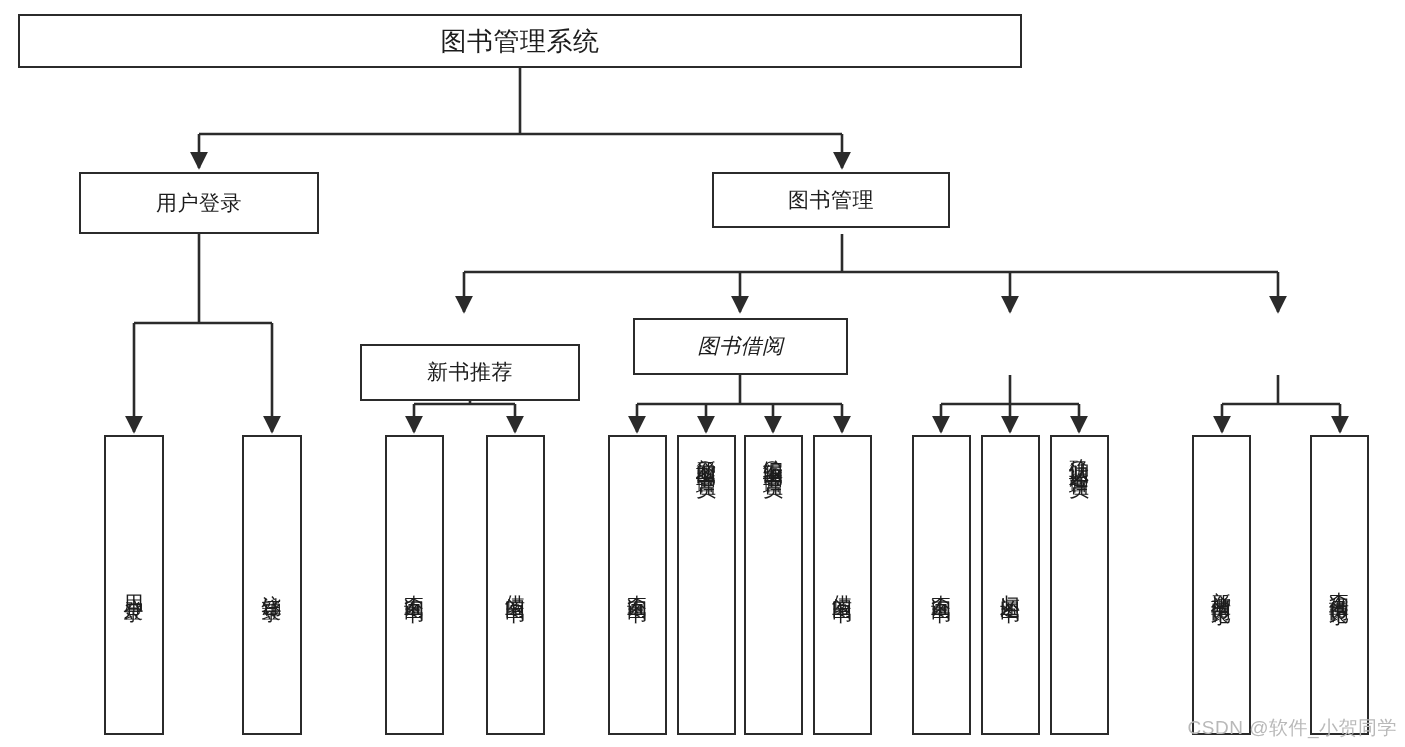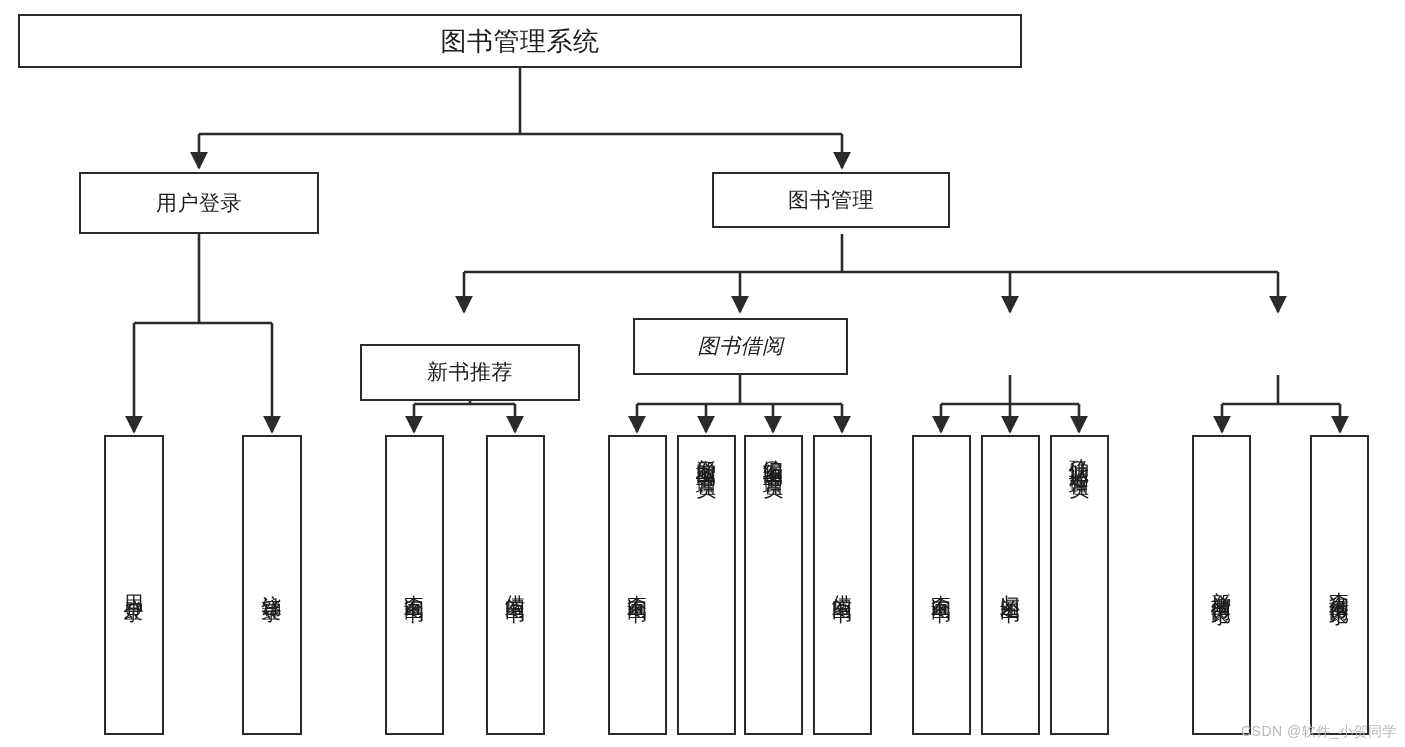--- a/index.html
+++ b/index.html
@@ -66,21 +66,21 @@
     white-space: nowrap;
   }
   .node.vert.centered {
     align-items: center;
     padding-top: 0;
   }
   #watermark {
     position: absolute;
     right: 8px;
     bottom: 6px;
-    font-size: 14px;
+    font-size: 19px;
     color: #b9b9b9;
     letter-spacing: 0.5px;
     z-index: 5;
     white-space: nowrap;
   }
 </style>
 </head>
 <body>
 
 <div id="canvas">

